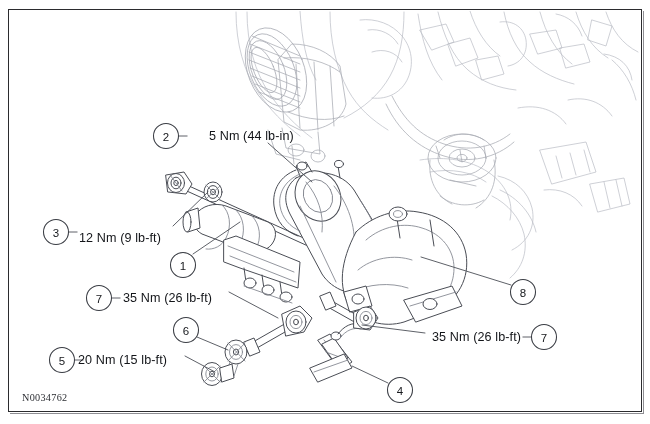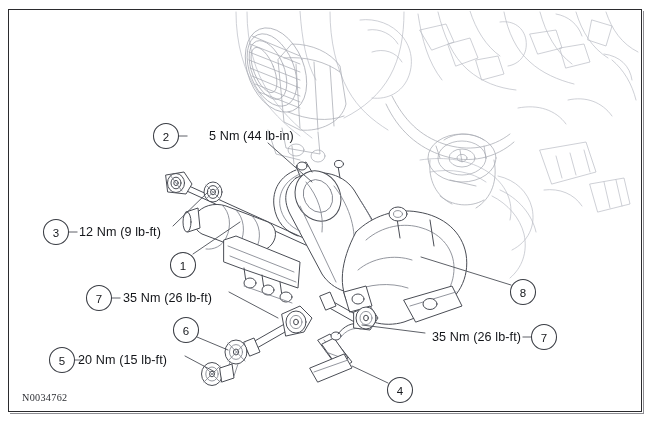--- a/index.html
+++ b/index.html
@@ -354,21 +354,21 @@
           <text x="544" y="337.5" class="callout-t">7</text>
         </g>
         <g>
           <circle cx="523" cy="292" r="12.5" class="callout-c"></circle>
           <text x="523" y="292.5" class="callout-t">8</text>
         </g>
       </svg>
 
     <div id="torque-layer">
         <div class="torque-t" style="left: 189px; top: 129px; margin-left: 20px;">5 Nm (44 lb-in)</div>
-        <div class="torque-t" style="left: 79px; top: 225px;">12 Nm (9 lb-ft)</div>
+        <div class="torque-t" style="left: 79px; top: 231px;">12 Nm (9 lb-ft)</div>
         <div class="torque-t" style="left: 78px; top: 353px;">20 Nm (15 lb-ft)</div>
         <div class="torque-t" style="left: 123px; top: 291px;">35 Nm (26 lb-ft)</div>
         <div class="torque-t" style="left: 432px; top: 330px;">35 Nm (26 lb-ft)</div>
       </div>
 
     <div class="fig-code">N0034762</div>
   </div>
 </div>
 
 </body></html>

